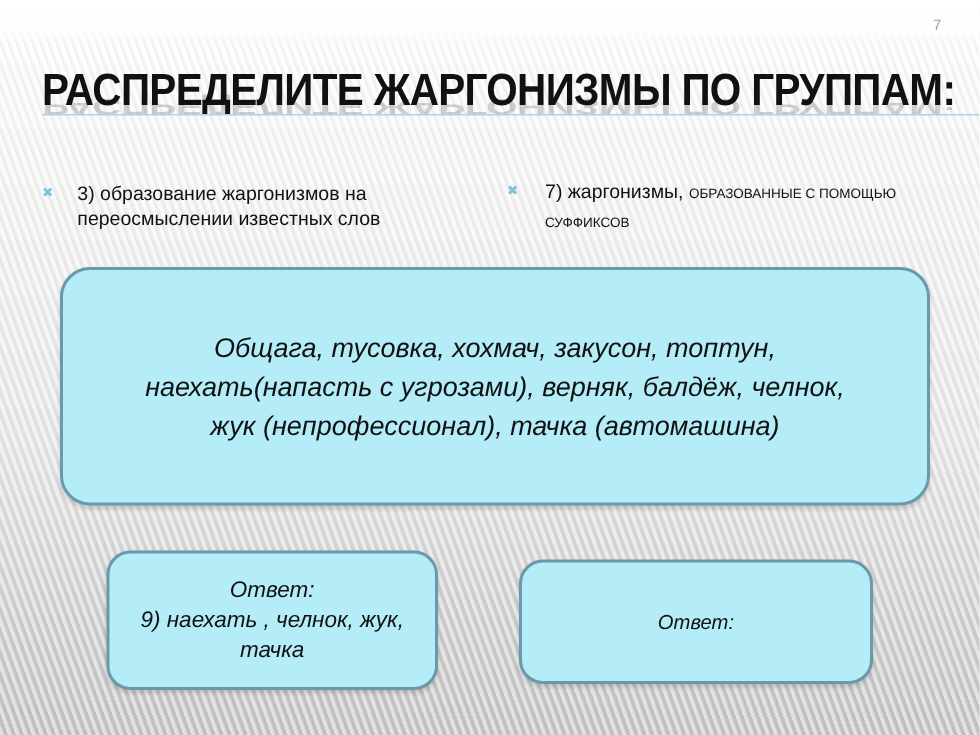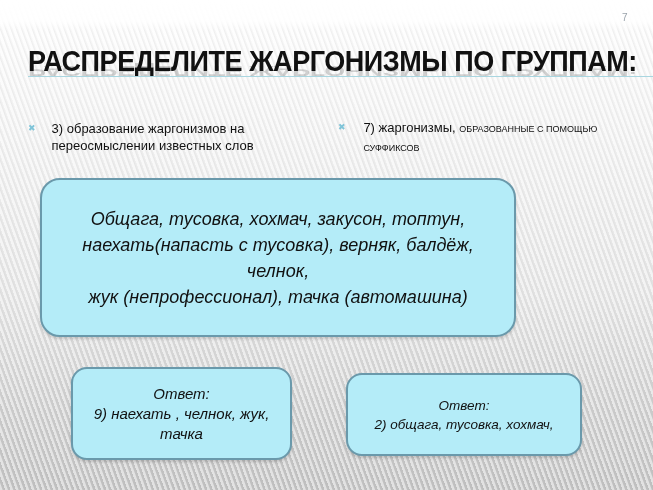--- a/index.html
+++ b/index.html
@@ -45,21 +45,21 @@
     .b2 { left: 338px; top: 119px; width: 300px; }
     .small-caps { font-size: 9px; text-transform: none; }
     .box {
       position: absolute; background: #b4ecf8; border: 2px solid #6a99ab;
       border-radius: 20px; box-sizing: border-box;
       display: flex; align-items: center; justify-content: center; text-align: center;
       box-shadow: 0 2px 3px rgba(0,0,0,0.15);
       font-style: italic; color: #111;
     }
     .main-box {
-      left: 40px; top: 178px; width: 476px; height: 159px;
+      left: 40px; top: 178px; width: 580px; height: 159px;
       font-size: 18px; line-height: 26px; padding: 0 10px;
     }
     .ans1 {
       left: 71px; top: 367px; width: 221px; height: 93px;
       font-size: 15px; line-height: 20px; border-radius: 16px;
     }
     .ans2 {
       left: 346px; top: 373px; width: 236px; height: 83px;
       font-size: 13.5px; line-height: 19px; border-radius: 16px;
     }
@@ -81,31 +81,30 @@
 </div>
 
 <div class="bullet b2">
   <span class="mark">✖</span>
   <span><span>7) жаргонизмы, </span><span class="small-caps">ОБРАЗОВАННЫЕ С ПОМОЩЬЮ СУФФИКСОВ</span></span>
 </div>
 
 <div class="box main-box">
   <div>
     <div>Общага, тусовка, хохмач, закусон, топтун,</div>
-    <div>наехать(напасть с тусовка), верняк, балдёж, челнок,</div>
+    <div>наехать(напасть с угрозами), верняк, балдёж, челнок,</div>
     <div>жук (непрофессионал), тачка (автомашина)</div>
   </div>
 </div>
 
 <div class="box ans1">
   <div>
     <div>Ответ:</div>
     <div>9) наехать , челнок, жук,</div>
     <div>тачка</div>
   </div>
 </div>
 
 <div class="box ans2">
   <div>
     <div>Ответ:</div>
-    <div>2) общага, тусовка, хохмач,</div>
   </div>
 </div>
 
 </body></html>

